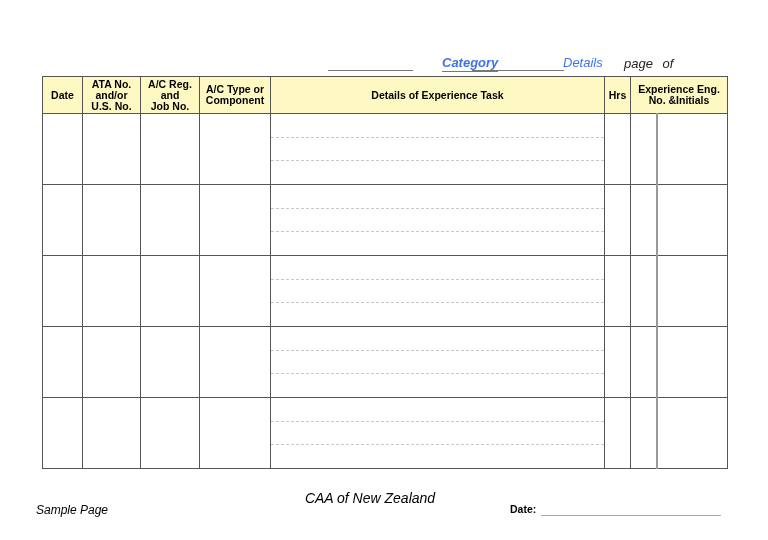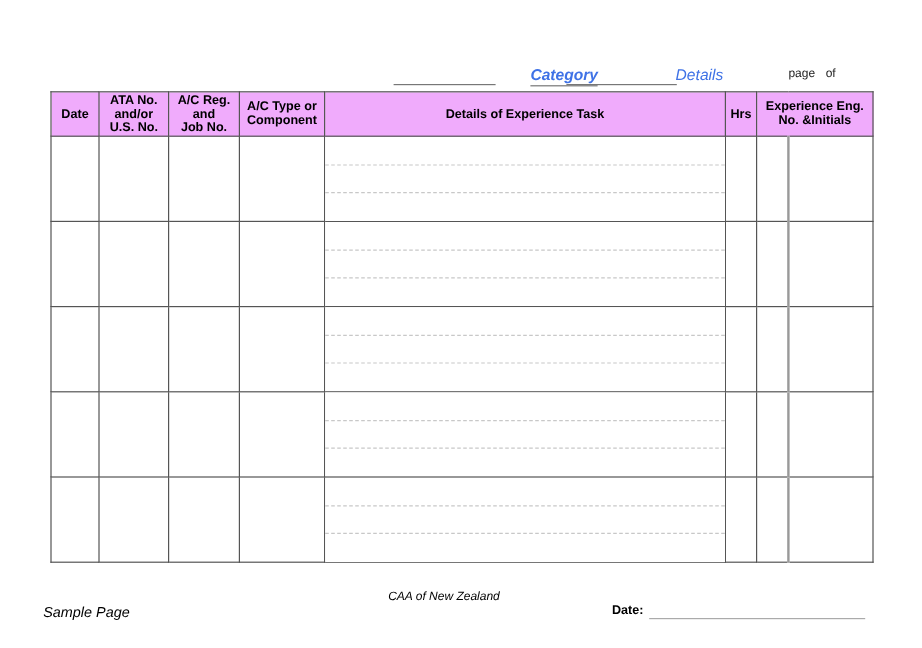--- a/index.html
+++ b/index.html
@@ -3,34 +3,34 @@
 <meta charset="utf-8">
 <style>
   html, body { margin: 0; padding: 0; background: #ffffff; }
   body { width: 768px; height: 540px; position: relative; overflow: hidden; font-family: "Liberation Sans", sans-serif; color: #000; }
   .title-line { position: absolute; left: 42px; top: 54px; width: 700px; height: 20px; }
   .title { position: absolute; left: 0; top: 0; font-size: 15.5px; font-weight: bold; color: #3f72e6; white-space: nowrap; }
   .blank1 { position: absolute; left: 286px; top: 16px; width: 85px; border-bottom: 1px solid #777; }
   .category { position: absolute; left: 372px; top: 1px; font-size: 13px; font-weight: bold; font-style: italic; color: #3f72e6; border-bottom: 1px solid #777; line-height: 16px; margin-left: 28px; }
   .blank2 { position: absolute; left: 430px; top: 16px; width: 92px; border-bottom: 1px solid #777; }
   .rating { position: absolute; left: 521px; top: 1px; font-size: 13px; font-style: italic; color: #3f72e6; line-height: 16px; }
-  .page { position: absolute; left: 615px; top: 2px; font-size: 10px; color: #222; word-spacing: 6px; }
+  .page { position: absolute; left: 582px; top: 2px; font-size: 13px; font-style: italic; color: #222; word-spacing: 6px; }
 
   table.rec { position: absolute; left: 42px; top: 76px; border-collapse: collapse; table-layout: fixed; width: 685px; }
   table.rec th, table.rec td { border: 1.3px solid #555; padding: 0; }
-  table.rec th { background: #f0abfc; font-size: 10.5px; font-weight: bold; text-align: center; vertical-align: middle; height: 36px; line-height: 11px; }
+  table.rec th { background: #fef9c3; font-size: 10.5px; font-weight: bold; text-align: center; vertical-align: middle; height: 36px; line-height: 11px; }
   table.rec td { height: 70px; background: #fff; vertical-align: top; }
   td.details { position: relative; }
   .dline { position: absolute; left: 0; right: 0; border-top: 1px dashed #c8c8c8; }
   .dline.a { top: 23px; }
   .dline.b { top: 46px; }
   td.sub-gray { border-left: 2px solid #999 !important; }
 
   .footer-left { position: absolute; left: 36px; top: 503px; font-size: 12px; font-style: italic; }
-  .footer-center { position: absolute; left: 230px; top: 492px; width: 280px; text-align: center; font-size: 10px; font-style: italic; line-height: 12.5px; }
+  .footer-center { position: absolute; left: 230px; top: 492px; width: 280px; text-align: center; font-size: 14px; font-style: italic; line-height: 12.5px; }
   .footer-name { position: absolute; left: 510px; top: 503px; font-size: 10.5px; font-weight: bold; }
   .name-line { position: absolute; left: 541px; top: 515px; width: 180px; border-bottom: 1px solid #aaa; }
 </style>
 </head>
 <body>
 
 <div class="title-line">
   <span class="blank1"></span>
   <span class="category">Category</span>
   <span class="blank2"></span>

